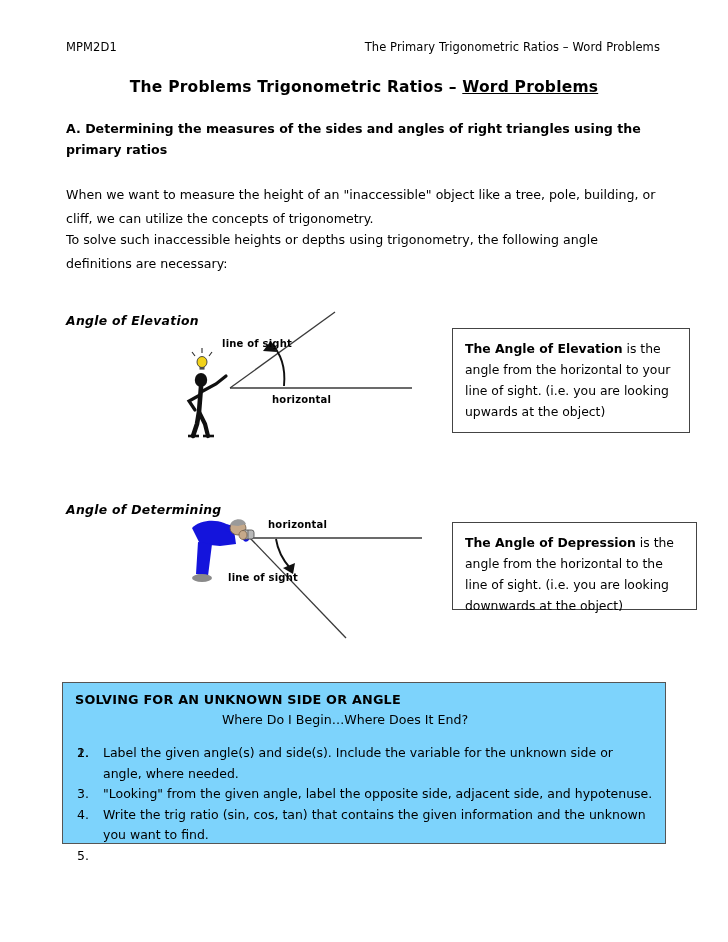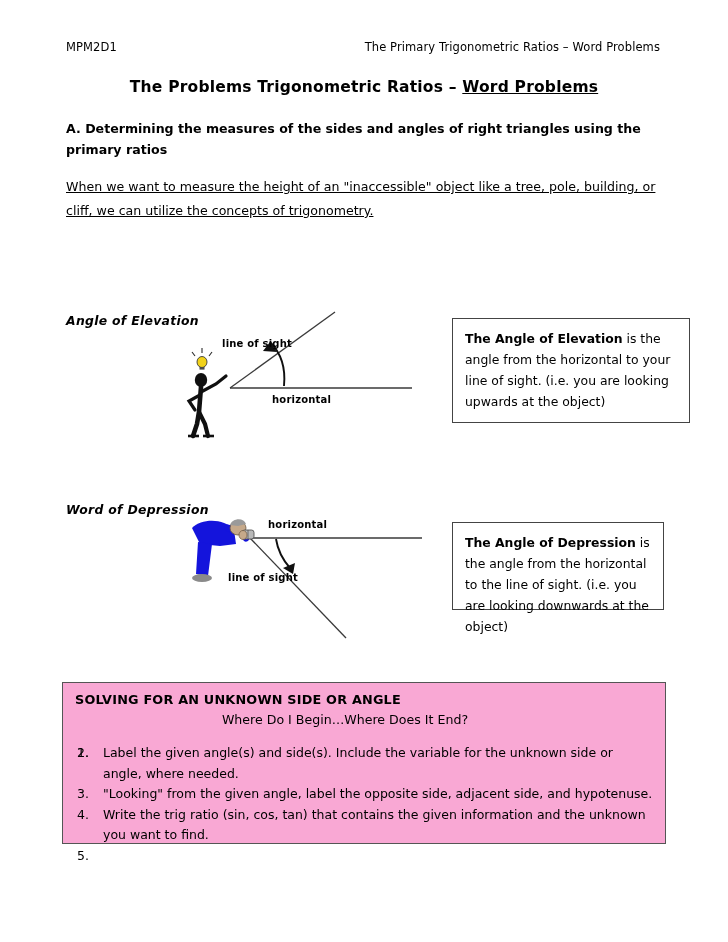--- a/index.html
+++ b/index.html
@@ -72,21 +72,21 @@
   }
 
   
   .para {
     position: absolute;
     left: 66px;
     width: 597px;
     font-size: 12.6px;
     line-height: 24px;
   }
-  .para-1 { top: 175px; text-decoration: underline; }
+  .para-1 { top: 183px; }
   .para-2 { top: 228px; }
 
   
   .diag-label {
     position: absolute;
     left: 66px;
     font-size: 12.4px;
     font-style: italic;
     font-weight: bold;
     letter-spacing: 0.3px;
@@ -100,28 +100,28 @@
     border: 1.3px solid #444444;
     background: #ffffff;
     box-sizing: border-box;
     font-size: 12.4px;
     line-height: 21px;
     padding: 9px 11px 9px 12px;
   }
   .callout b { font-weight: bold; }
   .callout-elev {
     left: 452px;
-    top: 318px;
+    top: 328px;
     width: 238px;
     height: 105px;
   }
   .callout-depr {
     left: 452px;
     top: 522px;
-    width: 212px;
+    width: 245px;
     height: 88px;
   }
 
   
   .diagram {
     position: absolute;
   }
   .diag-elev {
     left: 150px;
     top: 300px;
@@ -150,21 +150,21 @@
 
   
   .solve-box {
     position: absolute;
     left: 62px;
     top: 682px;
     width: 604px;
     height: 162px;
     border: 1.2px solid #555555;
     box-sizing: border-box;
-    background: #f9a8d4;
+    background: #7dd3fc;
     padding: 7px 10px 0 12px;
   }
   .solve-title {
     font-size: 12.8px;
     font-weight: bold;
     letter-spacing: 0.2px;
     line-height: 19px;
   }
   .solve-sub {
     font-size: 12.6px;
@@ -200,20 +200,21 @@
     <span class="rtitle">The Primary Trigonometric Ratios – Word Problems</span>
   </div>
 
   <div class="doc-title">
     <span>The Problems Trigonometric Ratios – </span><span class="u">Word Problems</span>
   </div>
 
   <div class="sec-a">A. Determining the measures of the sides and angles of right triangles using the primary ratios</div>
 
   <div class="para para-1">When we want to measure the height of an "inaccessible" object like a tree, pole, building, or cliff, we can utilize the concepts of trigonometry.</div>
+  <div class="para para-2">To solve such inaccessible heights or depths using trigonometry, the following angle definitions are necessary:</div>
 
   <div class="diag-label lab-elev">Angle of Elevation</div>
 
   <div class="diagram diag-elev">
     <svg width="300" height="140" viewBox="0 0 300 140" xmlns="http://www.w3.org/2000/svg">
 
       <line x1="80" y1="88" x2="185" y2="12" stroke="#3a3a3a" stroke-width="1.3"></line>
 
       <line x1="80" y1="88" x2="262" y2="88" stroke="#3a3a3a" stroke-width="1.6"></line>
 
@@ -243,21 +244,21 @@
       <path d="M 50 95 L 39 101 L 45 110" stroke="#101010" stroke-width="3.2" fill="none" stroke-linecap="round"></path>
     </svg>
   </div>
   <div class="dtext t-los-elev">line of sight</div>
   <div class="dtext t-horz-elev">horizontal</div>
 
   <div class="callout callout-elev">
     <b>The Angle of Elevation</b><span> is the angle from the horizontal to your line of sight. (i.e. you are looking upwards at the object)</span>
   </div>
 
-  <div class="diag-label lab-depr">Word of Depression</div>
+  <div class="diag-label lab-depr">Angle of Determining</div>
 
   <div class="diagram diag-depr">
     <svg width="300" height="150" viewBox="0 0 300 150" xmlns="http://www.w3.org/2000/svg">
 
       <line x1="100" y1="38" x2="272" y2="38" stroke="#3a3a3a" stroke-width="1.5"></line>
 
       <line x1="100" y1="38" x2="196" y2="138" stroke="#3a3a3a" stroke-width="1.3"></line>
 
       <path d="M 126 39 C 128 52 133 60 140 68" fill="none" stroke="#101010" stroke-width="1.9"></path>
 

